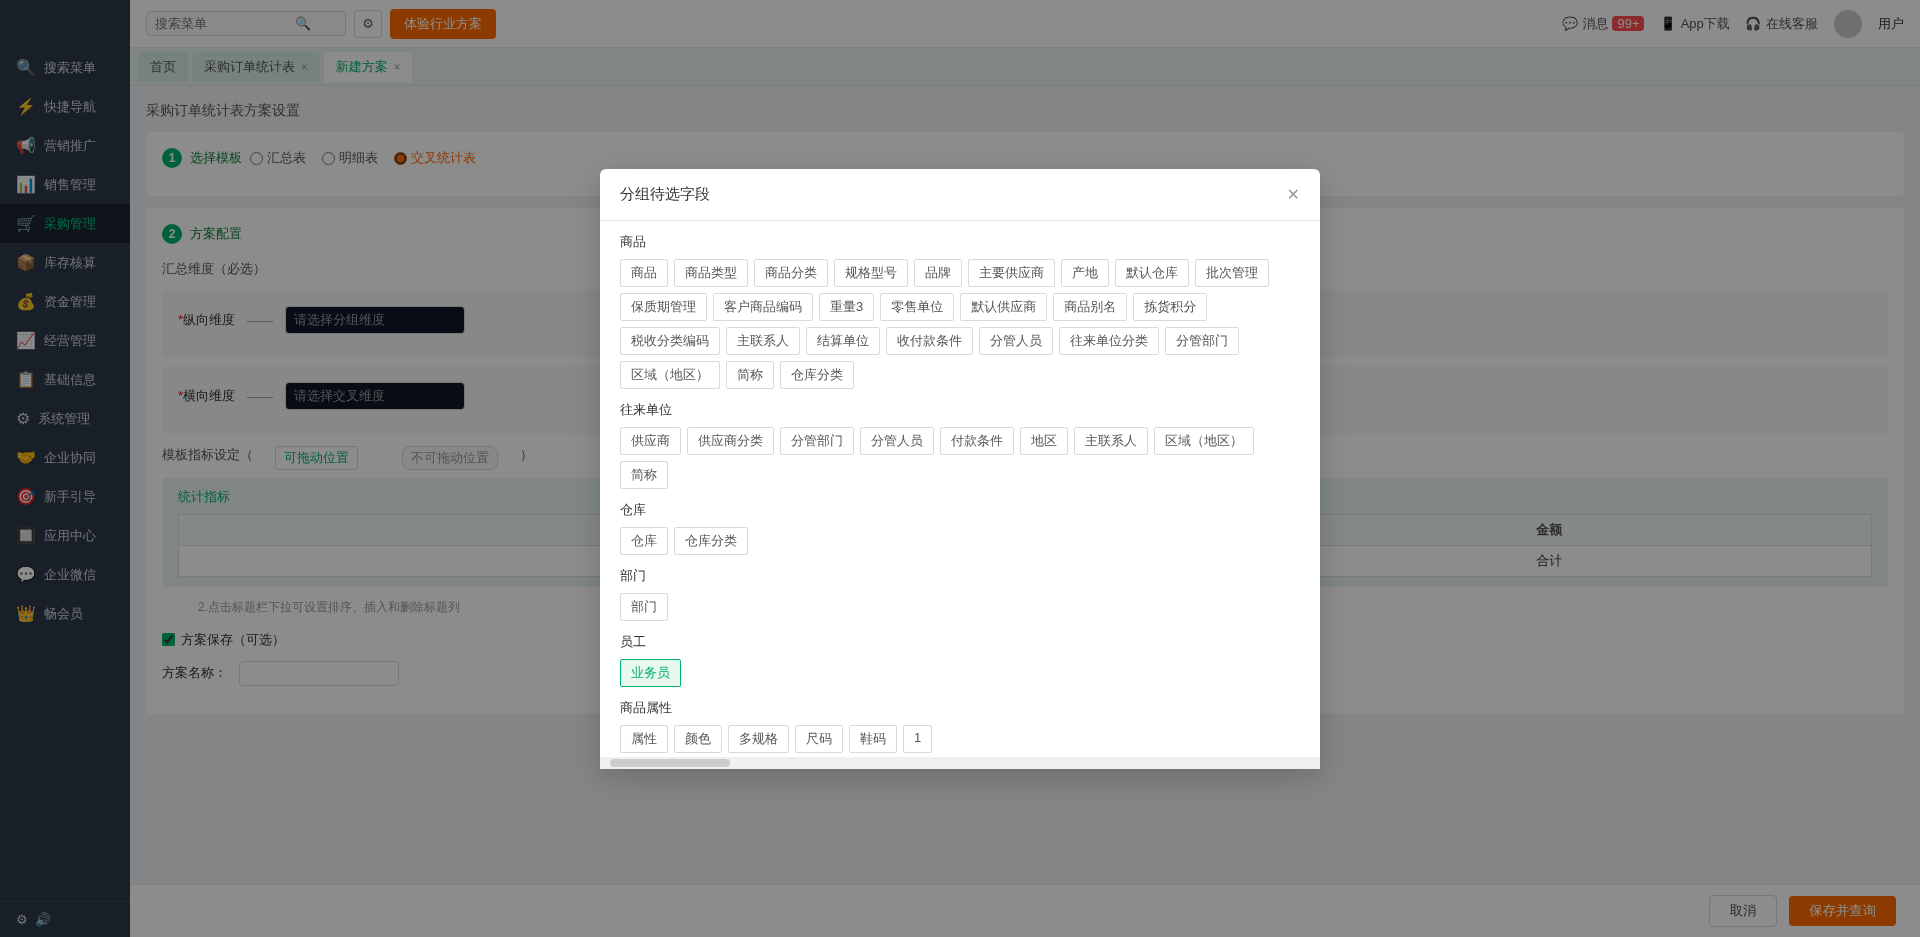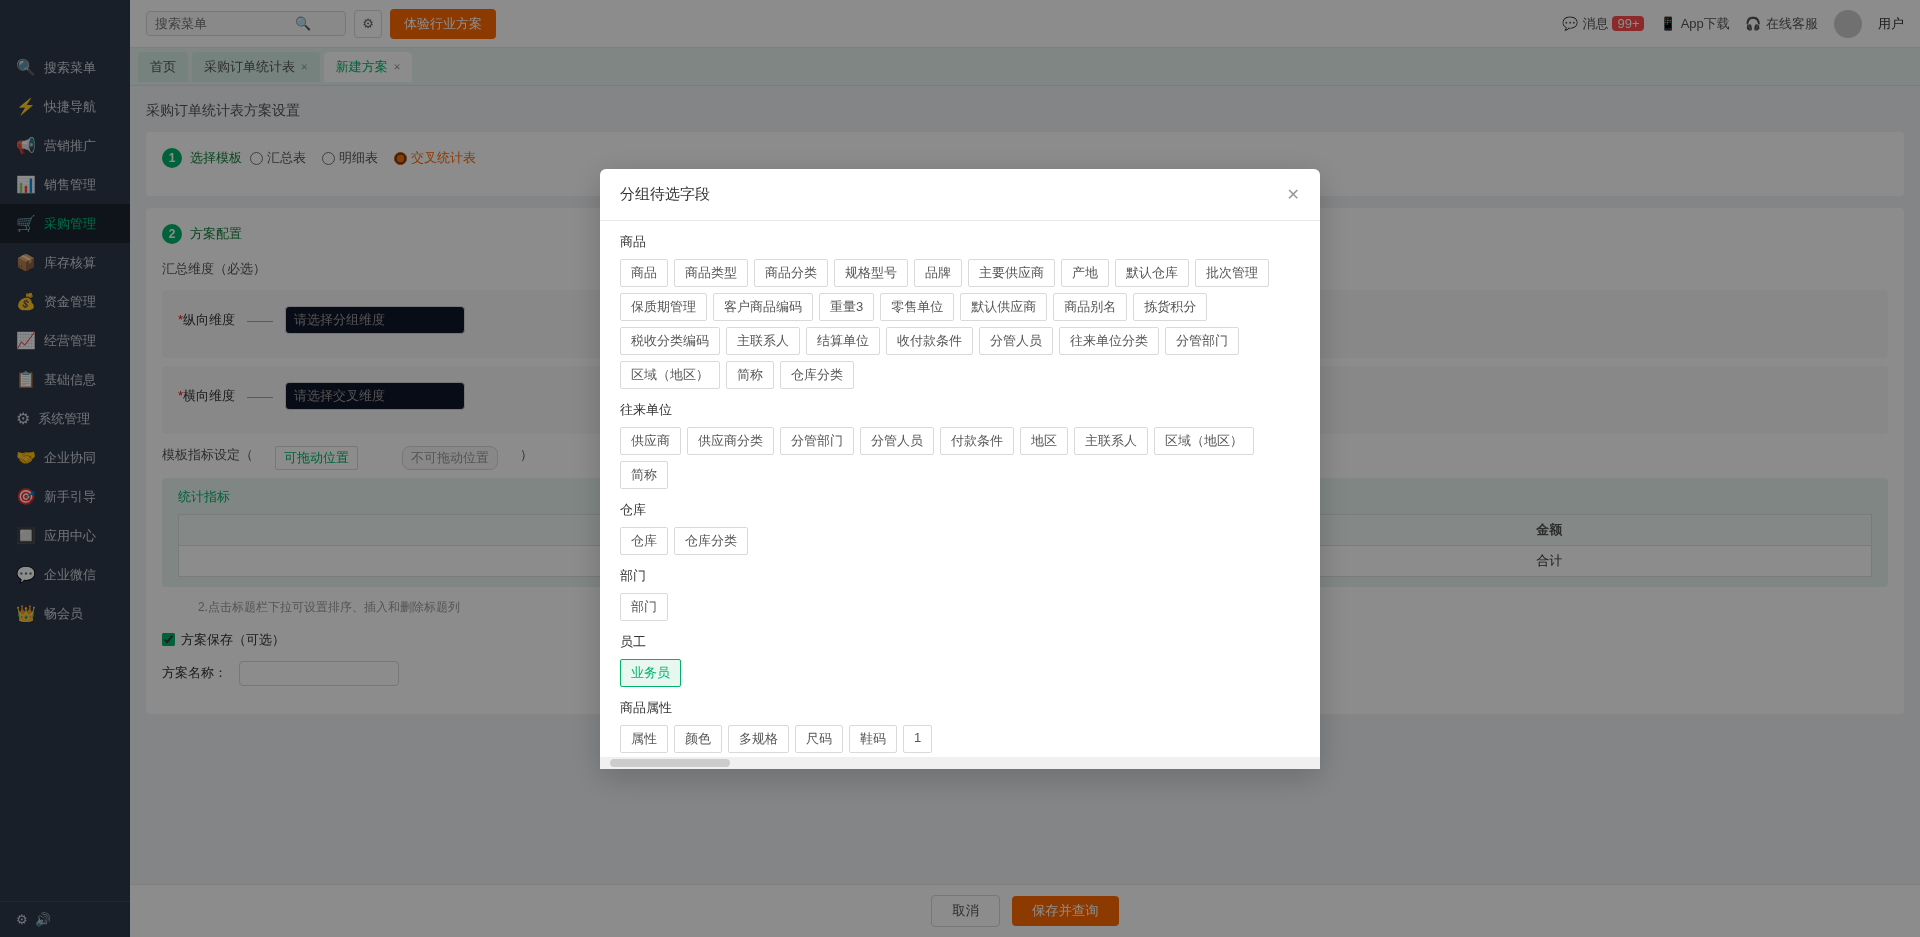--- a/index.html
+++ b/index.html
@@ -154,21 +154,21 @@
     .checkbox-row { display: flex; align-items: center; gap: 6px; margin: 8px 0; }
     .checkbox-row input { accent-color: #00b36b; }
     .plan-name-input {
       border: 1px solid #d9d9d9; border-radius: 4px; padding: 4px 8px;
       font-size: 13px; width: 160px;
     }
 
     .footer-bar {
       position: fixed; bottom: 0; left: 130px; right: 0;
       background: #fff; border-top: 1px solid #e8e8e8;
-      display: flex; justify-content: center; align-items: center;
+      display: flex; justify-content: flex-end; align-items: center;
       padding: 10px 24px; gap: 12px; z-index: 98;
     }
     .btn-cancel {
       border: 1px solid #d9d9d9; background: #fff; color: #555;
       padding: 6px 20px; border-radius: 4px; cursor: pointer;
     }
     .btn-save {
       background: #ff6a00; color: #fff; border: none;
       padding: 6px 20px; border-radius: 4px; cursor: pointer;
     }

